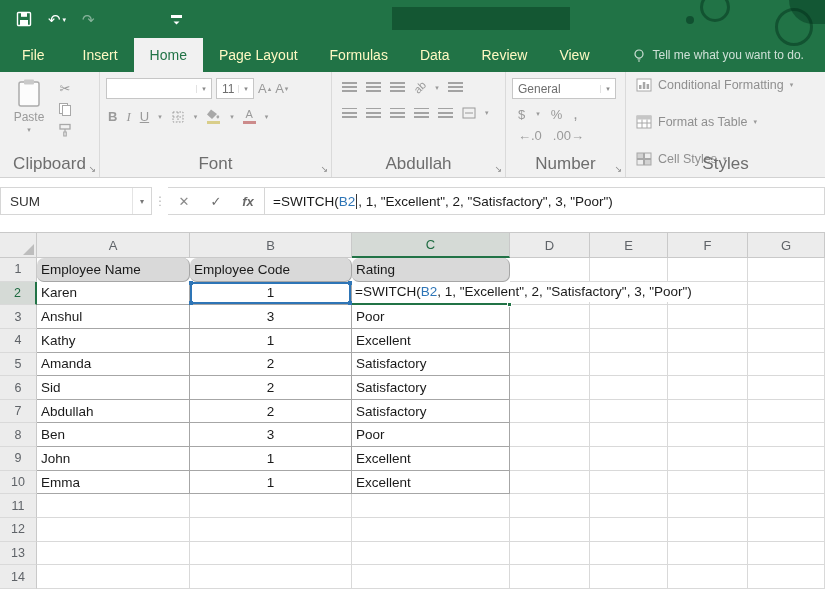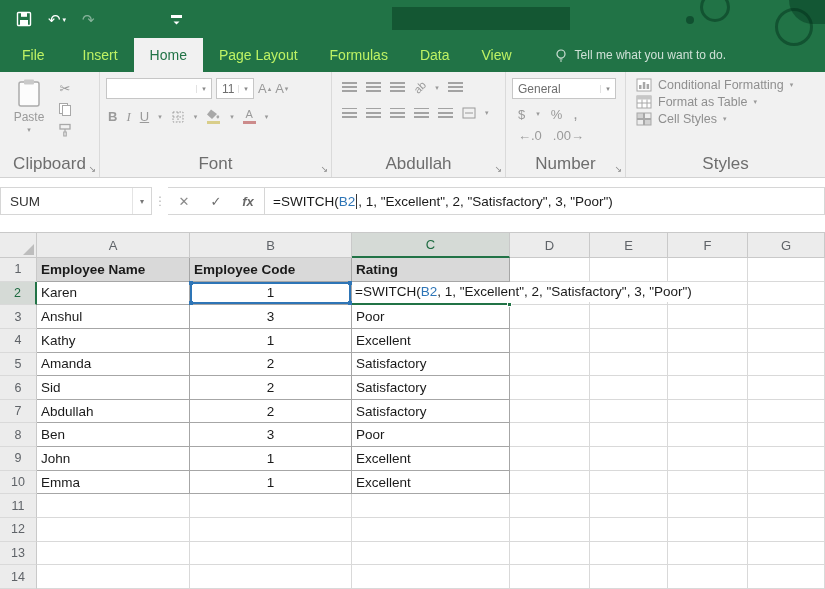--- a/index.html
+++ b/index.html
@@ -15,21 +15,21 @@
   .qat-sp { margin-left: 58px; }
   .deco { position: absolute; pointer-events: none; }
   .deco.rect { left: 392px; top: 7px; width: 178px; height: 23px; background: rgba(0,42,22,.38); }
   .deco.c1 { left: 700px; top: -8px; width: 30px; height: 30px; border: 3px solid rgba(0,45,25,.45); border-radius: 50%; }
   .deco.c2 { left: 775px; top: 8px; width: 38px; height: 38px; border: 3px solid rgba(0,45,25,.45); border-radius: 50%; }
   .deco.dot { left: 686px; top: 16px; width: 8px; height: 8px; background: rgba(0,45,25,.5); border-radius: 50%; }
   .deco.blob { right: 0; top: 0; width: 36px; height: 24px; background: rgba(0,45,25,.40); border-radius: 0 0 0 28px; }
 
   
   .tabrow { height: 34px; background: #217346; display: flex; align-items: stretch; }
-  .tab { color: #bef264; font-size: 14px; padding: 0 16px; display: flex; align-items: center; cursor: default; }
+  .tab { color: #fef9c3; font-size: 14px; padding: 0 16px; display: flex; align-items: center; cursor: default; }
   .tab.file { padding: 0 22px; }
   .tab.active { background: #F1F1F1; color: #217346; }
   .tellme { display: flex; align-items: center; gap: 7px; margin-left: 26px; color: rgba(255,255,255,.78); font-size: 12px; }
 
   
   .ribbon { height: 106px; background: #F1F1F1; border-bottom: 1px solid #D2D2D2; display: flex; position: relative; }
   .rgroup { position: relative; border-right: 1px solid #DADADA; padding: 6px 4px 18px 6px; }
   .glabel { position: absolute; bottom: 3px; left: 0; right: 0; text-align: center; font-size: 17px; color: #6E6E6E; }
   .launcher { position: absolute; right: 3px; bottom: 3px; font-size: 9px; color: #8A8A8A; line-height: 1; cursor: default; }
   .sicon { display: inline-flex; align-items: center; justify-content: center; color: #9A9A9A; font-size: 13px; line-height: 1; cursor: default; }
@@ -60,21 +60,21 @@
   .align-row { display: flex; align-items: center; gap: 9px; margin-top: 4px; padding-left: 4px; }
   .align-row + .align-row { margin-top: 14px; }
   .orient { font-size: 11px; color: #9A9A9A; transform: rotate(-45deg); }
 
   .g-number { width: 120px; }
   .num-combo { width: 104px; }
   .num-row { display: flex; align-items: center; gap: 11px; margin-top: 7px; padding-left: 6px; }
   .num-row .sicon { font-size: 13px; }
   .dec { font-size: 10px; }
 
-  .g-styles { flex: 1; border-right: none; display: flex; flex-direction: column; gap: 3px; padding-left: 10px; }
+  .g-styles { flex: 1; border-right: none; display: flex; flex-direction: column; gap: 23px; padding-left: 10px; }
   .style-btn { display: flex; align-items: center; gap: 6px; font-size: 12.5px; color: #8F8F8F; cursor: default; }
 
   
   .fstrip { height: 54px; background: #fff; padding-top: 9px; }
   .fbar { display: flex; align-items: stretch; height: 28px; }
   .namebox { width: 152px; border: 1px solid #D6D6D6; display: flex; align-items: center; background: #fff; }
   .namebox .nb-text { flex: 1; padding-left: 9px; font-size: 13.5px; color: #333; }
   .namebox .nb-arrow { width: 19px; text-align: center; font-size: 8px; color: #777; border-left: 1px solid #E4E4E4; align-self: stretch; display: flex; align-items: center; justify-content: center; }
   .fdots { width: 16px; display: flex; align-items: center; justify-content: center; color: #B5B5B5; font-size: 12px; }
   .fbtns { display: flex; align-items: stretch; border: 1px solid #D6D6D6; border-left: none; }
@@ -91,21 +91,21 @@
   .corner { width: 37px; background: #ECECEC; border-right: 1px solid #C9C9C9; border-bottom: 1px solid #C9C9C9; position: relative; }
   .corner::after { content: ""; position: absolute; right: 2px; bottom: 2px; border-left: 11px solid transparent; border-bottom: 11px solid #BDBDBD; }
   .colhdr { background: #ECECEC; border-right: 1px solid #C9C9C9; border-bottom: 1px solid #C9C9C9; display: flex; align-items: center; justify-content: center; font-size: 13px; color: #5F6368; cursor: default; }
   .colhdr.sel { background: #D5DAD6; color: #1E6B41; border-bottom: 2px solid #217346; }
   .grid-row { display: flex; height: 23.65px; }
   .rowhdr { width: 37px; background: #ECECEC; border-right: 1px solid #C9C9C9; border-bottom: 1px solid #D9D9D9; display: flex; align-items: center; justify-content: center; font-size: 12.5px; color: #5F6368; cursor: default; }
   .rowhdr.sel { background: #D5DAD6; color: #1E6B41; border-right: 2px solid #217346; }
   #grid-body { height: 331px; overflow: hidden; }
   .cell { border-right: 1px solid #D9D9D9; border-bottom: 1px solid #D9D9D9; display: flex; align-items: center; padding: 0 4px; font-size: 13.5px; color: #1A1A1A; cursor: cell; }
   .cell.tbl { border-right-color: #A6A6A6; border-bottom-color: #A6A6A6; }
-  .cell.hdr-fill { background: #D9D9D9; font-weight: bold; }
+  .cell.hdr-fill { background: #D9D9D9; font-weight: normal; border-radius: 7px; }
   .cell.center { justify-content: center; }
   .w-A { width: 153px; } .w-B { width: 162px; } .w-C { width: 158px; }
   .w-D { width: 80px; } .w-E { width: 78px; } .w-F { width: 80px; } .w-G { width: 77px; }
   .cell.ref-box { position: relative; box-shadow: inset 0 0 0 2px #2E75B6; }
   .hndl { position: absolute; width: 4px; height: 4px; background: #2E75B6; }
   .hndl.tl { left: -1px; top: -1px; } .hndl.tr { right: -1px; top: -1px; }
   .hndl.bl { left: -1px; bottom: -1px; } .hndl.br { right: -1px; bottom: -1px; }
   .cell.formula-cell { position: relative; z-index: 3; overflow: visible; padding: 0 0 0 3px; border-bottom: 2px solid #217346; }
   .edit-overlay { display: inline-block; white-space: pre; background: #fff; padding-right: 5px; font-size: 13.5px; line-height: 20px; }
   .fill-handle { position: absolute; right: -3px; bottom: -4px; width: 5px; height: 5px; background: #217346; border: 1px solid #fff; z-index: 4; }
@@ -143,20 +143,21 @@
   <span class="deco blob"></span>
 </div>
 
 <div class="tabrow">
   <div class="tab file">File</div>
   <div class="tab">Insert</div>
   <div class="tab active">Home</div>
   <div class="tab">Page Layout</div>
   <div class="tab">Formulas</div>
   <div class="tab">Data</div>
+  <div class="tab">Review</div>
   <div class="tab">View</div>
   <div class="tellme">
     <svg width="14" height="15" viewBox="0 0 14 15">
       <circle cx="7" cy="6" r="4" fill="none" stroke="rgba(255,255,255,.78)" stroke-width="1.2"></circle>
       <path d="M5.5 11h3M6 13h2" stroke="rgba(255,255,255,.78)" stroke-width="1.2"></path>
     </svg>
     <span>Tell me what you want to do.</span>
   </div>
 </div>
 

